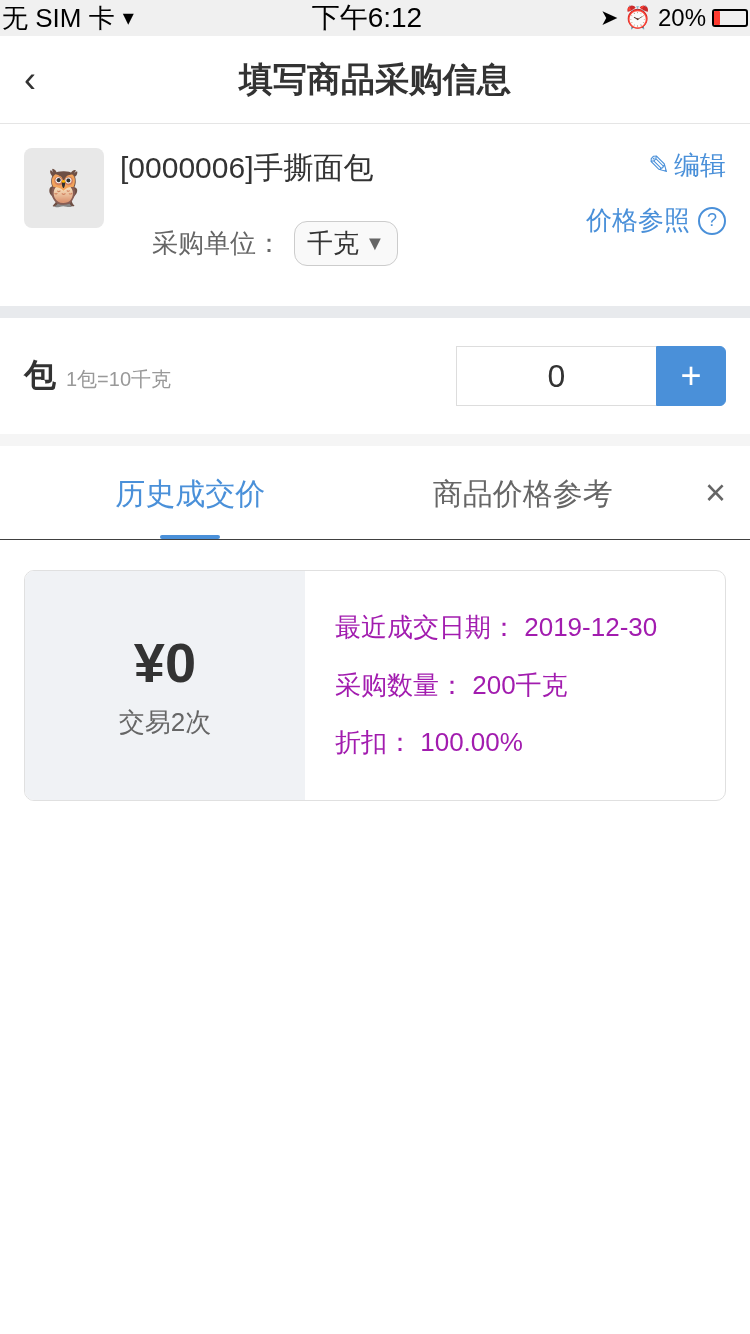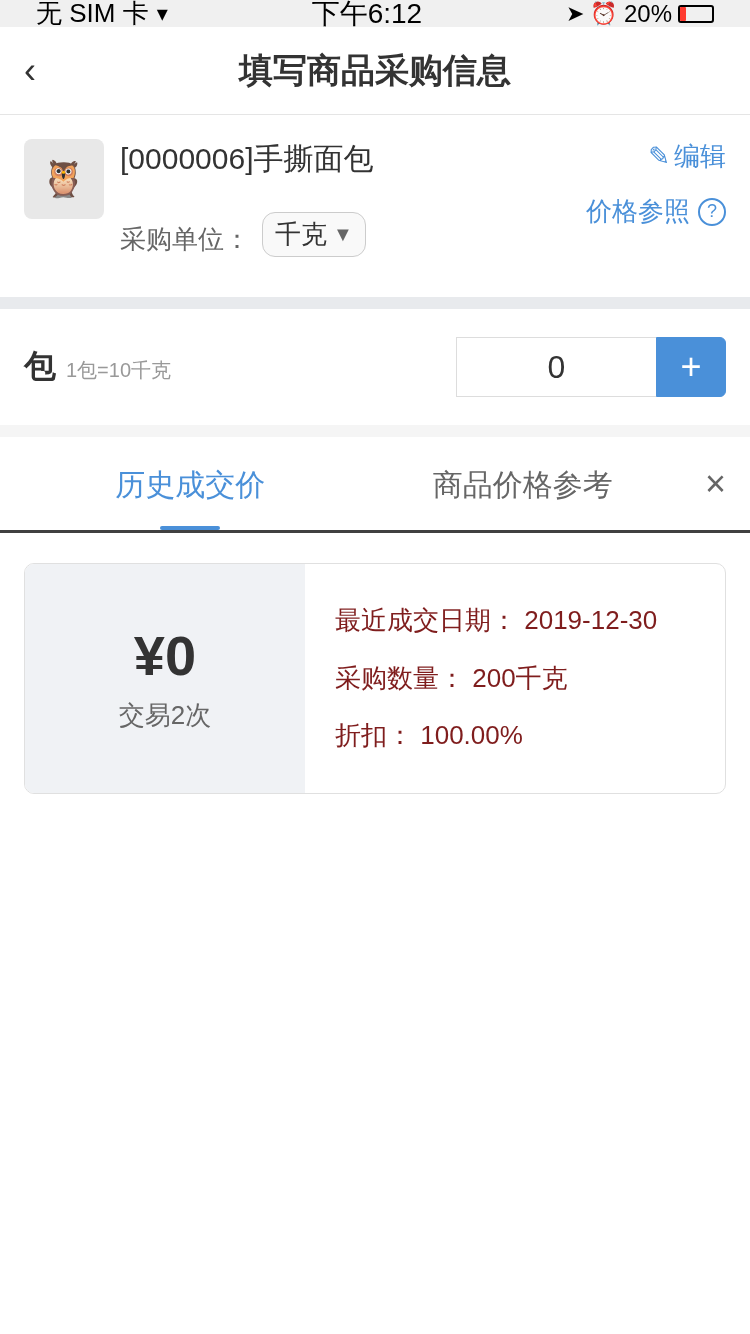--- a/index.html
+++ b/index.html
@@ -8,26 +8,26 @@
       width: 750px;
       min-height: 1334px;
       font-family: -apple-system, "PingFang SC", "Helvetica Neue", Arial, sans-serif;
       background: #f5f5f5;
       overflow-x: hidden;
     }
 
     
     .status-bar {
       width: 750px;
-      height: 27px;
+      height: 36px;
       background: #f0f0f0;
       display: flex;
       align-items: center;
       justify-content: space-between;
-      padding: 0 36px;
+      padding: 0 2px;
     }
     .status-left {
       font-size: 26px;
       font-weight: 500;
       color: #000;
       display: flex;
       align-items: center;
       gap: 8px;
     }
     .status-center {
@@ -122,23 +122,24 @@
       flex-direction: column;
       gap: 24px;
     }
     .product-name {
       font-size: 30px;
       font-weight: 500;
       color: #333;
     }
     .product-unit-row {
       display: flex;
-      align-items: flex-end;
+      align-items: center;
       gap: 12px;
       margin-top: 8px;
+      margin-left: 32px;
     }
     .unit-label {
       font-size: 26px;
       color: #666;
     }
     .unit-select {
       display: flex;
       align-items: center;
       border: 1px solid #ccc;
       border-radius: 13px;
@@ -243,21 +244,21 @@
     }
 
     
     .tabs-section {
       background: #fff;
       margin-top: 12px;
     }
     .tabs-header {
       display: flex;
       align-items: center;
-      border-bottom: 3px solid #404040;
+      border-bottom: 1px solid #404040;
       position: relative;
       padding: 0 24px;
     }
     .tab-item {
       flex: 1;
       text-align: center;
       padding: 28px 0 24px 0;
       font-size: 30px;
       color: #666;
       cursor: pointer;
@@ -319,21 +320,21 @@
     .price-right-panel {
       flex: 1;
       padding: 36px 30px;
       display: flex;
       flex-direction: column;
       justify-content: center;
       gap: 16px;
     }
     .price-detail-row {
       font-size: 26px;
-      color: #7f1d1d;
+      color: #a21caf;
       line-height: 1.6;
     }
 
     
     .bottom-space {
       height: 600px;
       background: #fff;
     }
   </style>
 </head>

